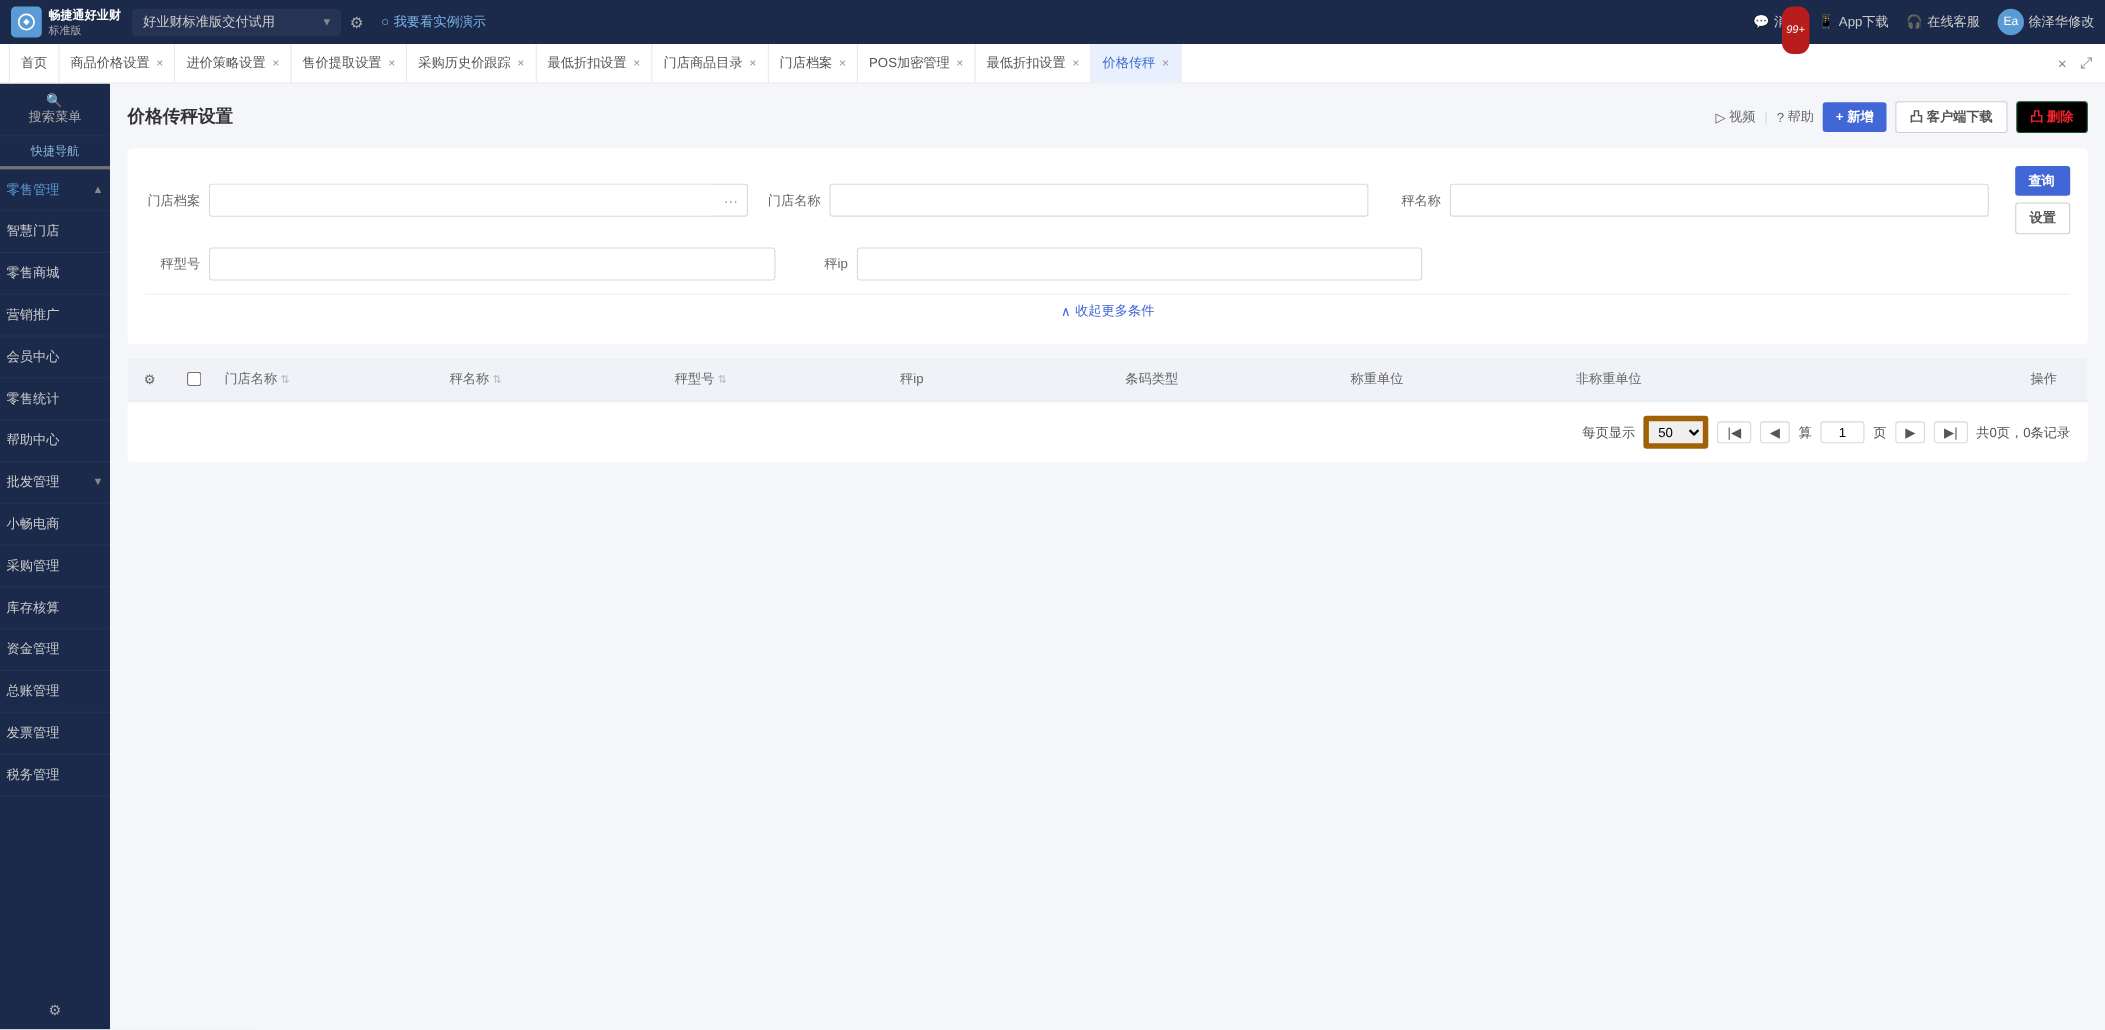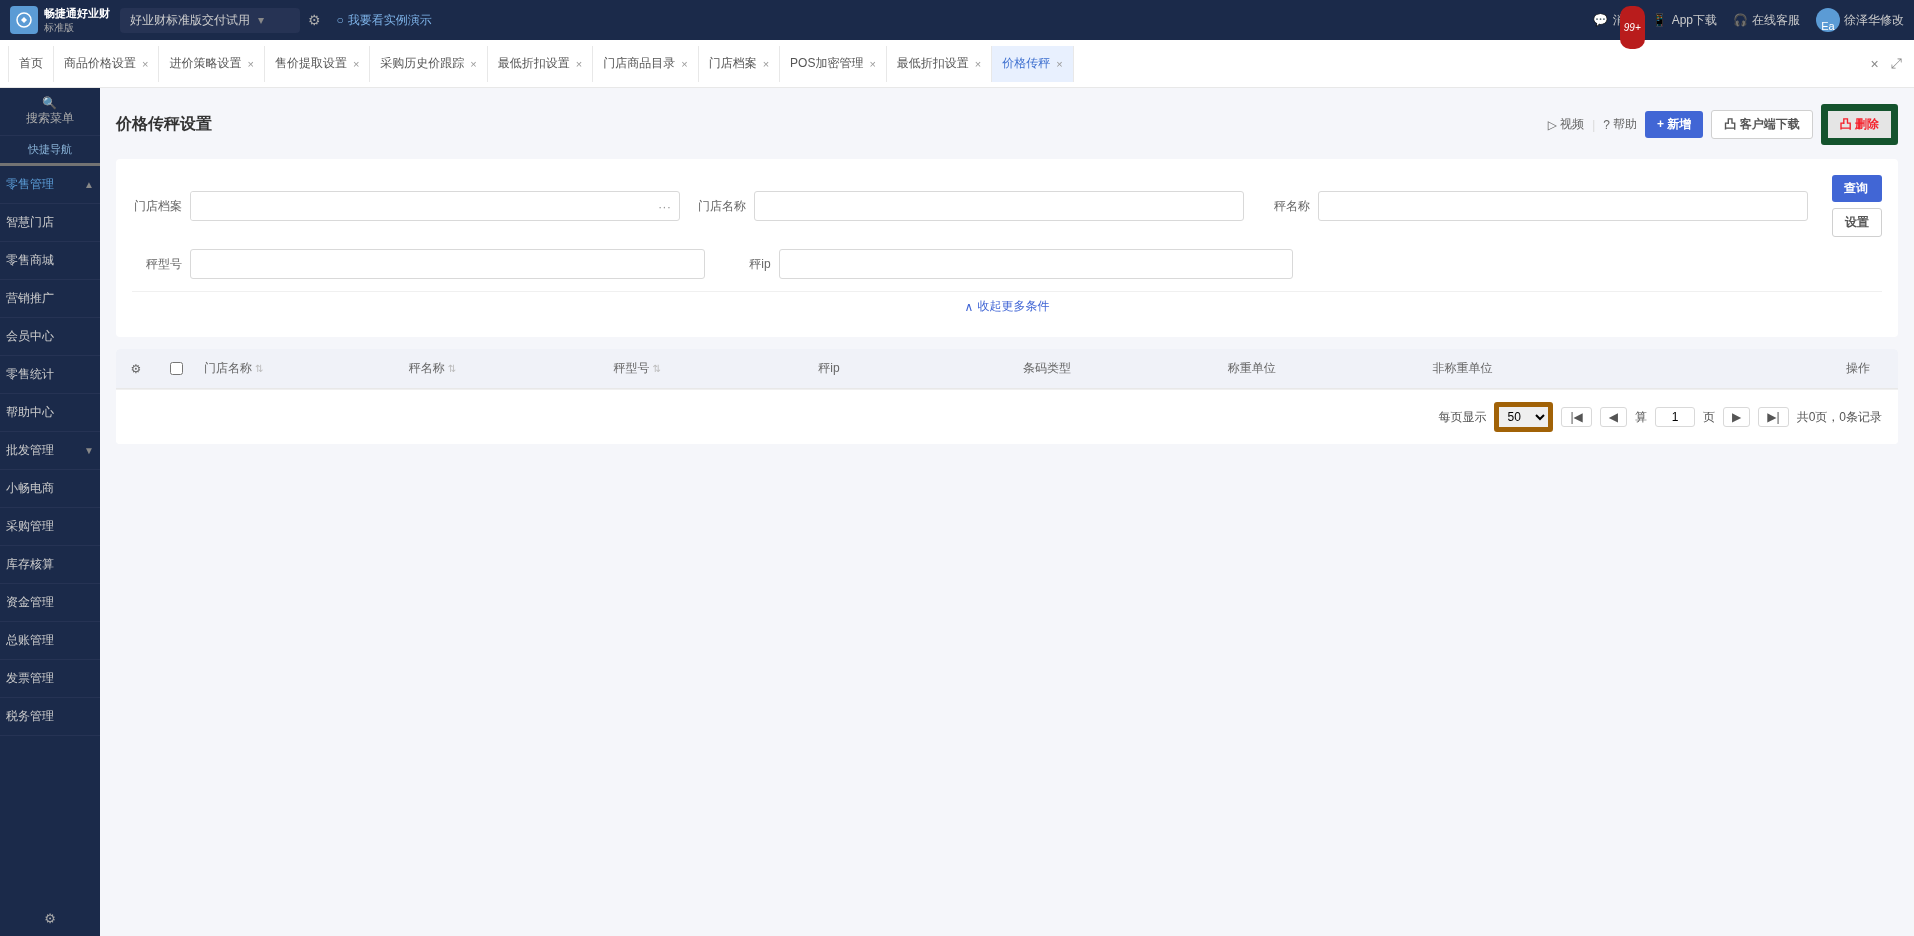--- a/index.html
+++ b/index.html
@@ -4,32 +4,32 @@
   <style>
     * { box-sizing: border-box; margin: 0; padding: 0; }
     body { font-family: "Microsoft YaHei", Arial, sans-serif; font-size: 13px; background: #f0f2f5; color: #333; overflow: hidden; height: 936px; }
 
     
     .app-wrapper { display: flex; flex-direction: column; height: 936px; }
     .top-bar { display: flex; align-items: center; background: #1b2a4a; height: 40px; padding: 0 10px; flex-shrink: 0; }
     .logo-area { display: flex; align-items: flex-start; width: 100px; flex-shrink: 0; }
     .logo-icon { width: 28px; height: 28px; background: #5b9bd5; border-radius: 4px; display: flex; align-items: center; justify-content: center; color: white; font-size: 10px; margin-right: 6px; }
     .version-badge { color: #aaa; font-size: 10px; }
-    .selector-area { display: flex; align-items: center; background: #263354; border-radius: 4px; padding: 4px 10px; color: #ccc; font-size: 12px; cursor: pointer; margin-left: 10px; min-width: 180px; }
+    .selector-area { display: flex; align-items: center; background: #263354; border-radius: 4px; padding: 4px 10px; color: #ccc; font-size: 12px; cursor: pointer; margin-left: 10px; min-width: 180px; gap: 36px; }
     .selector-area .chevron { margin-left: 8px; color: #888; }
     .gear-btn { color: #aaa; margin-left: 8px; cursor: pointer; font-size: 14px; }
     .demo-link { color: #7eb3e8; font-size: 12px; margin-left: 16px; cursor: pointer; display: flex; align-items: center; gap: 4px; }
     .top-right { margin-left: auto; display: flex; align-items: center; gap: 16px; }
     .top-action { display: flex; align-items: center; gap: 4px; color: #ccc; font-size: 12px; cursor: pointer; position: relative; }
     .badge { background: #b91c1c; color: white; border-radius: 10px; font-size: 10px; padding: 16px 4px; position: absolute; top: -6px; right: -8px; font-style: italic; }
     .user-area { display: flex; align-items: center; gap: 4px; color: #ccc; font-size: 12px; cursor: pointer; }
-    .user-avatar { width: 24px; height: 24px; background: #5b9bd5; border-radius: 50%; display: flex; align-items: flex-end; justify-content: center; color: white; font-size: 11px; }
-
-    
-    .tab-bar { background: #fff; border-bottom: 1px solid #e8e8e8; display: flex; align-items: center; height: 48px; flex-shrink: 0; padding: 0 8px; overflow: hidden; }
+    .user-avatar { width: 24px; height: 24px; background: #5b9bd5; border-radius: 50%; display: flex; align-items: center; justify-content: center; color: white; font-size: 11px; }
+
+    
+    .tab-bar { background: #fff; border-bottom: 1px solid #e8e8e8; display: flex; align-items: center; height: 36px; flex-shrink: 0; padding: 0 8px; overflow: hidden; }
     .tab-item { display: flex; align-items: center; padding: 0 10px; height: 36px; font-size: 12px; color: #555; cursor: pointer; white-space: nowrap; border-right: 1px solid #e8e8e8; }
     .tab-item:first-child { border-left: 1px solid #e8e8e8; }
     .tab-item.active { background: #e8f0fe; color: #3d6fcf; }
     .tab-item .close-x { margin-left: 6px; color: #999; font-size: 11px; }
     .tab-spacer { flex: 1; }
     .tab-controls { display: flex; align-items: center; gap: 4px; }
     .tab-ctrl-btn { color: #888; cursor: pointer; font-size: 14px; padding: 2px 4px; }
 
     
     .main-area { display: flex; flex: 1; overflow: hidden; }
@@ -46,21 +46,21 @@
     
     .content { flex: 1; background: #f5f6fa; overflow-y: auto; padding: 16px; }
     .page-header { display: flex; align-items: center; justify-content: space-between; margin-bottom: 14px; }
     .page-title { font-size: 16px; font-weight: bold; color: #333; }
     .page-actions { display: flex; align-items: center; gap: 8px; }
     .action-link { color: #666; font-size: 12px; cursor: pointer; display: flex; align-items: center; gap: 3px; }
     .separator { color: #ddd; }
     .btn { border: none; border-radius: 3px; padding: 5px 12px; font-size: 12px; cursor: pointer; display: flex; align-items: center; gap: 4px; font-weight: bold; }
     .btn-primary { background: #4166d5; color: white; }
     .btn-default { background: white; color: #555; border: 1px solid #d0d0d0; }
-    .btn-danger { background: #e5e5e5; color: #f5222d; border: 7px solid #14532d; }
+    .btn-danger { background: #000000; color: #f5222d; border: 1px solid #14532d; }
 
     
     .filter-card { background: white; border-radius: 4px; padding: 16px; margin-bottom: 12px; }
     .filter-row { display: flex; align-items: center; gap: 16px; margin-bottom: 12px; }
     .filter-item { display: flex; align-items: center; gap: 8px; flex: 1; }
     .filter-label { color: #666; font-size: 12px; white-space: nowrap; min-width: 50px; text-align: right; }
     .filter-input { flex: 1; border: 1px solid #d9d9d9; border-radius: 3px; padding: 4px 8px; font-size: 12px; height: 30px; color: #333; }
     .filter-input-with-btn { display: flex; align-items: center; flex: 1; border: 1px solid #d9d9d9; border-radius: 3px; height: 30px; overflow: hidden; }
     .filter-input-with-btn input { flex: 1; border: none; padding: 4px 8px; font-size: 12px; outline: none; }
     .filter-input-dots { color: #999; padding: 0 8px; cursor: pointer; }

